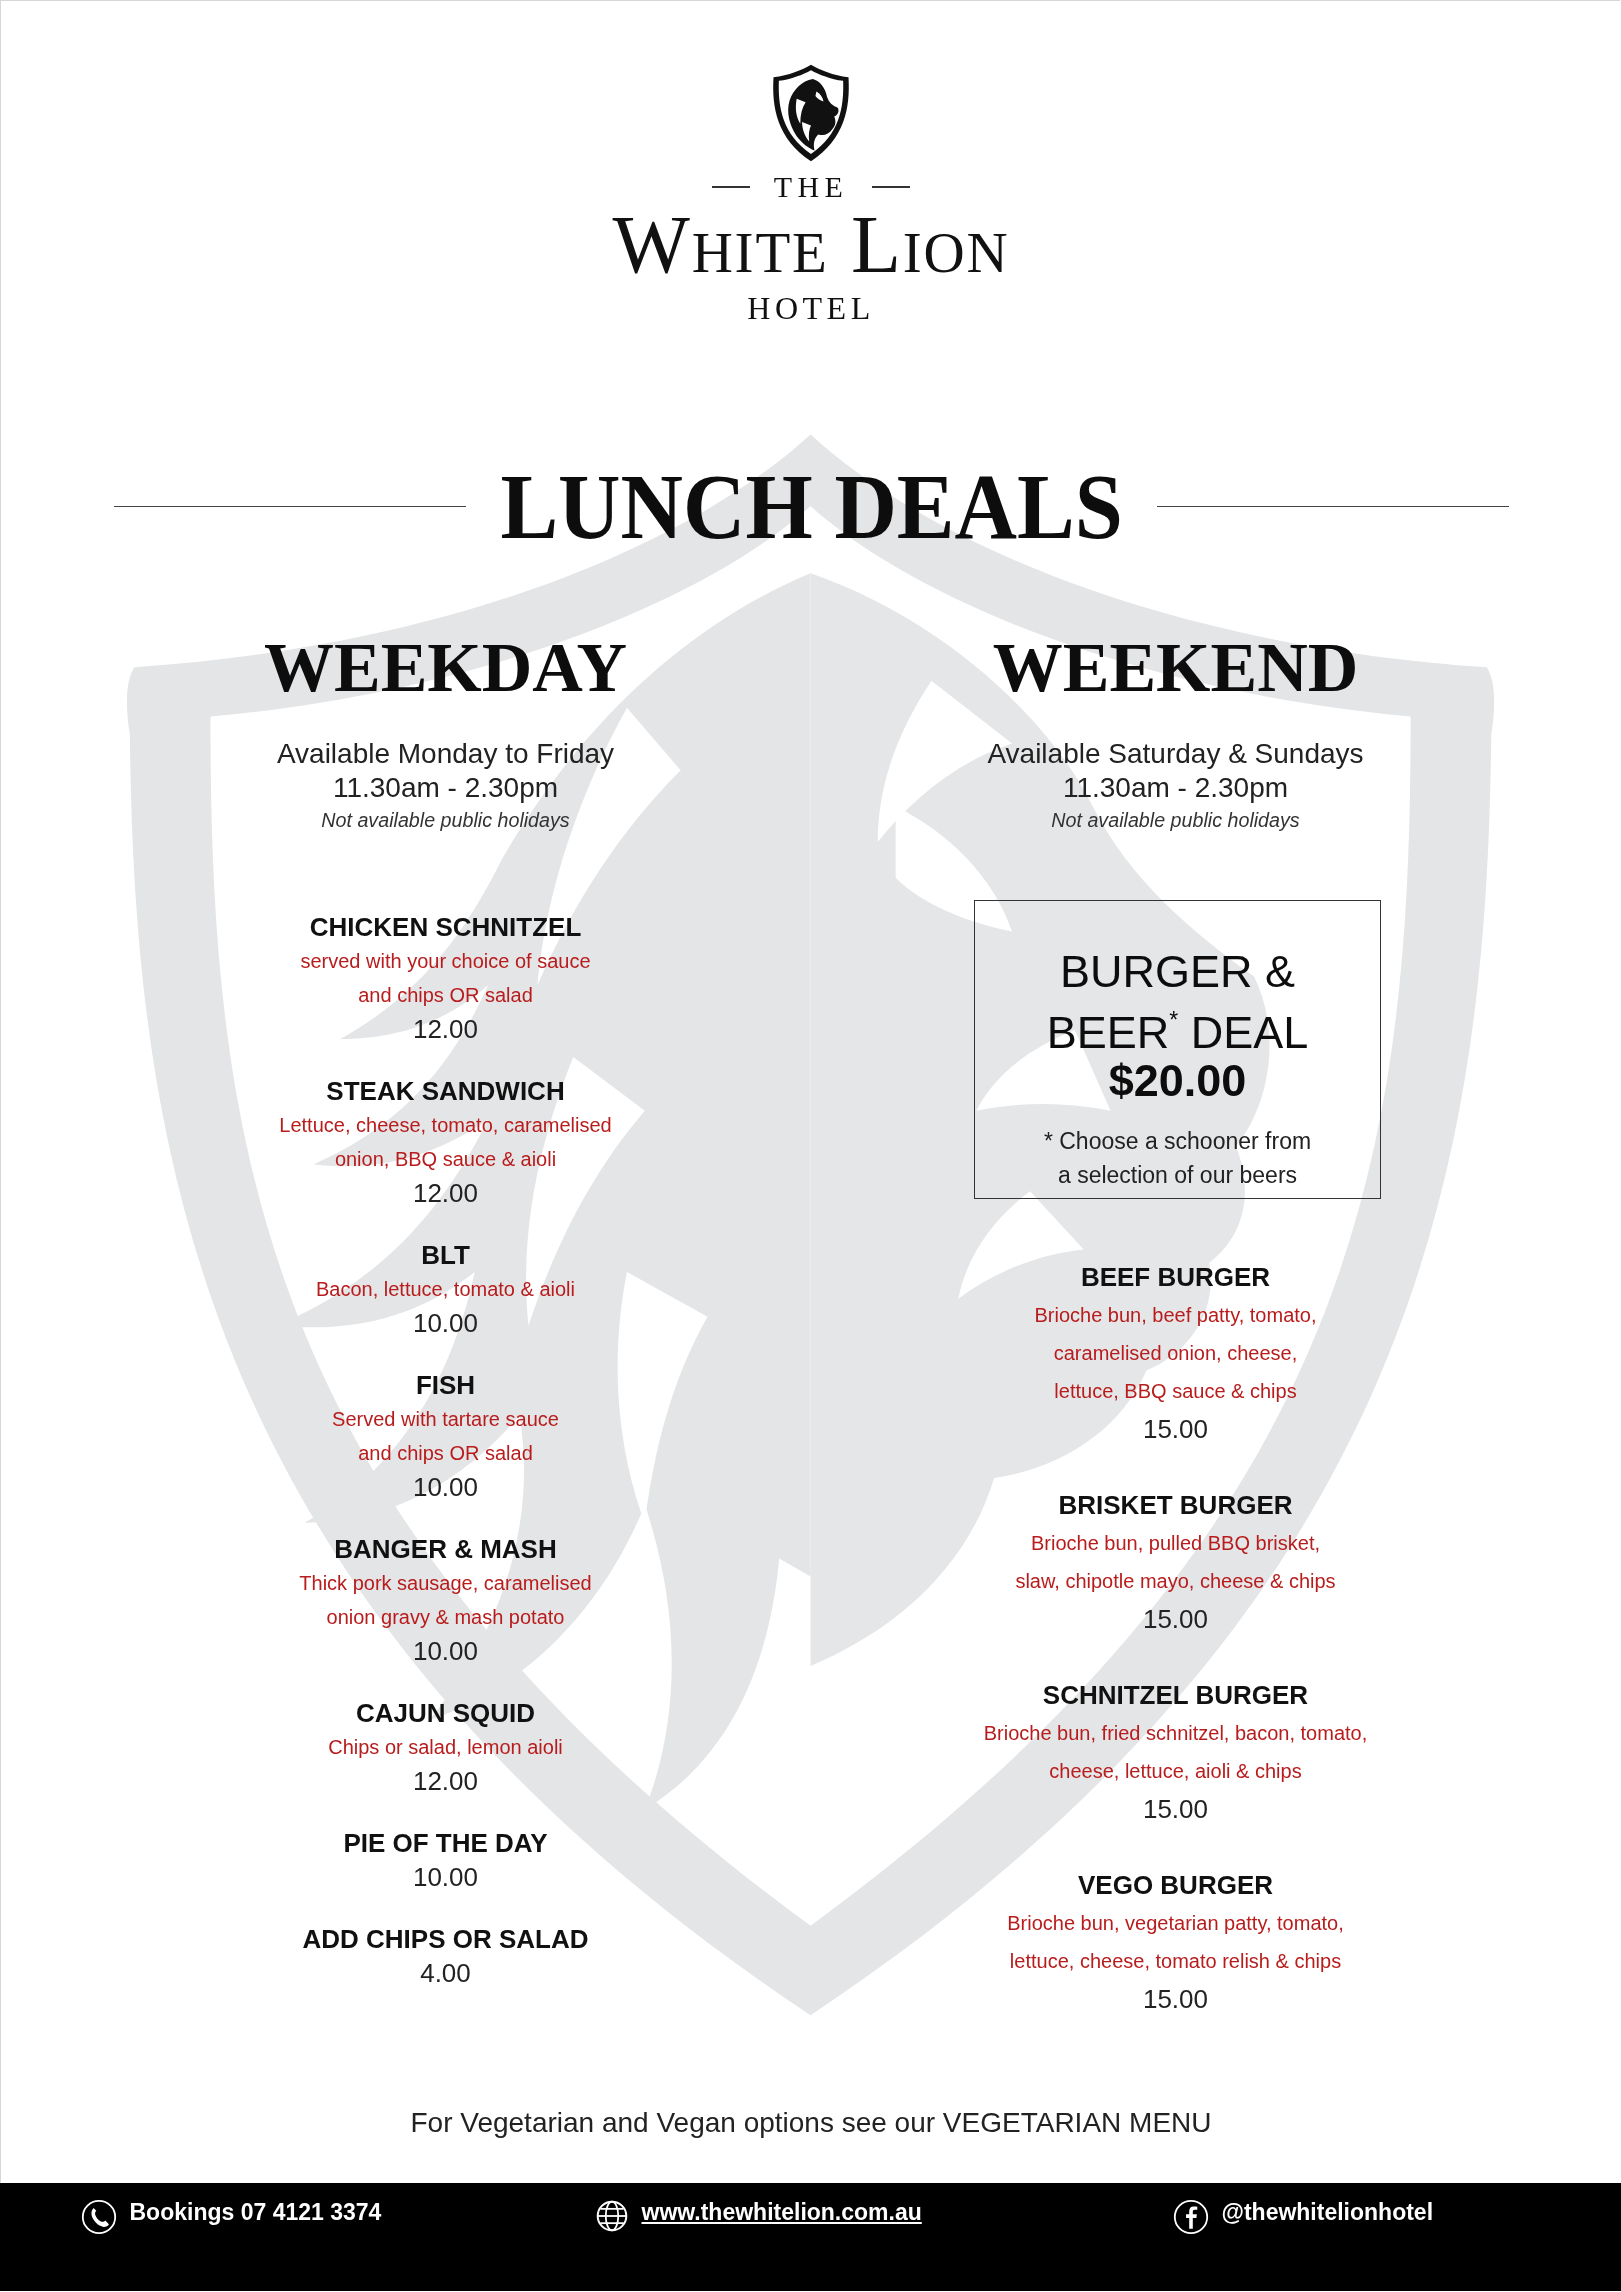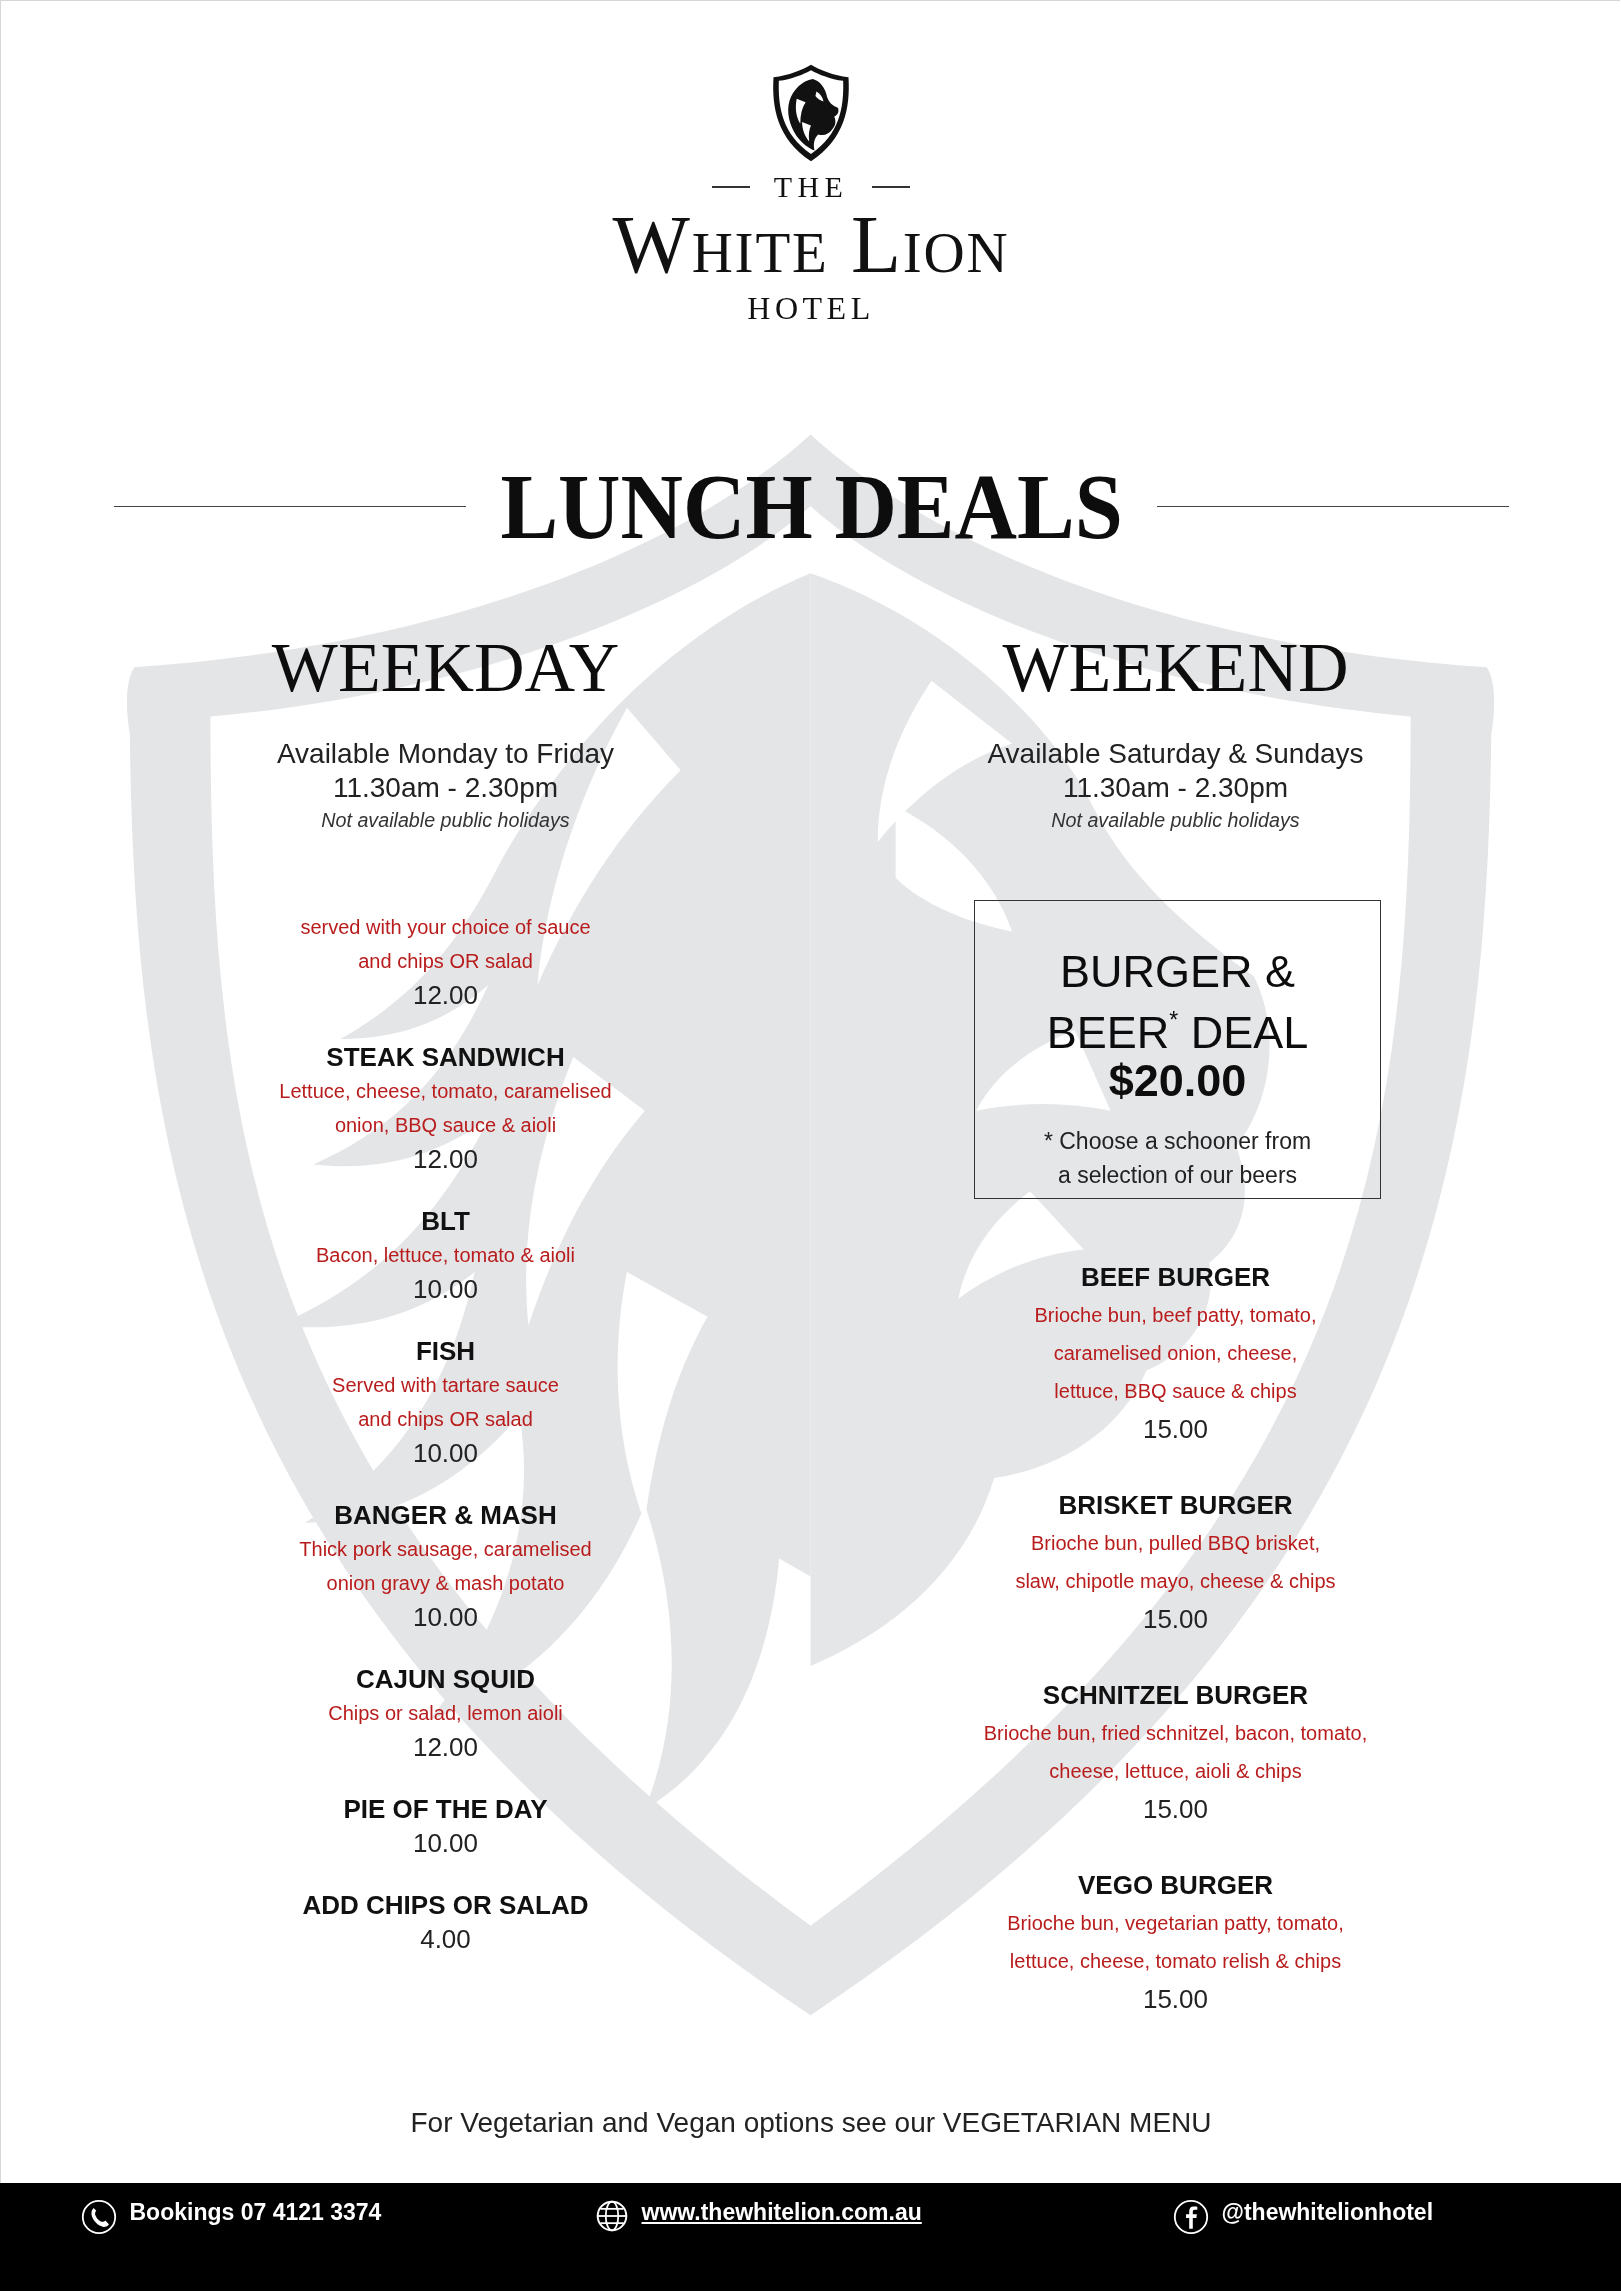--- a/index.html
+++ b/index.html
@@ -13,21 +13,21 @@
   .logo-name { font-family: "Liberation Serif", "DejaVu Serif", serif; font-size: 82px; line-height: 82px; letter-spacing: 1.8px; color: #111; margin-top: 0px; font-variant: small-caps; }
   .logo-hotel { font-family: "Liberation Serif", "DejaVu Serif", serif; font-size: 32px; letter-spacing: 4.5px; margin-top: 3.6px; color: #111; }
 
   .title-row { position: absolute; left: 114px; top: 457px; width: 1395px; height: 99px; display: flex; align-items: center; }
   .title-row .rule { flex: 1; height: 1.8px; background: #444; }
   .title-row h1 { margin: 0 10.7px; font-family: "Liberation Serif", "DejaVu Serif", serif; font-weight: bold; font-size: 93px; line-height: 99px; letter-spacing: 0; color: #0d0d0d; transform: scaleX(0.93); }
 
   .col { position: absolute; top: 627px; text-align: center; }
   .col.left { left: 177px; width: 537px; }
   .col.right { left: 907px; width: 537px; }
-  .col h2 { margin: 0; font-family: "Liberation Serif", "DejaVu Serif", serif; font-weight: normal; font-size: 70px; line-height: 81px; color: #0d0d0d; }
+  .col h2 { margin: 0; font-family: "Liberation Serif", "DejaVu Serif", serif; font-weight: bold; font-size: 70px; line-height: 81px; color: #0d0d0d; }
   .avail { margin-top: 29px; font-size: 28px; line-height: 34px; color: #222; font-weight: 300; }
   .note { font-size: 19.7px; line-height: 30px; font-style: italic; color: #333; }
 
   .items { position: absolute; left: 177px; width: 537px; top: 910px; text-align: center; }
   .item { margin-bottom: 28px; }
   .item-name { font-size: 26px; line-height: 34px; font-weight: bold; color: #111; }
   .item-desc { font-size: 20px; line-height: 34px; color: #b91c1c; }
   .item-price { font-size: 26px; line-height: 34px; color: #222; }
 
   .deal-box { position: absolute; left: 974px; top: 900px; width: 407px; height: 299px; border: 1.8px solid #333; box-sizing: border-box; text-align: center; background: rgba(255,255,255,0.0); }
@@ -111,20 +111,21 @@
   <h2>WEEKEND</h2>
   <div class="avail">
     <div>Available Saturday &amp; Sundays</div>
     <div>11.30am - 2.30pm</div>
   </div>
   <div class="note">Not available public holidays</div>
 </div>
 
 <div class="items left">
   <div class="item">
+    <div class="item-name">CHICKEN SCHNITZEL</div>
     <div class="item-desc">served with your choice of sauce</div>
     <div class="item-desc">and chips OR salad</div>
     <div class="item-price">12.00</div>
   </div>
   <div class="item">
     <div class="item-name">STEAK SANDWICH</div>
     <div class="item-desc">Lettuce, cheese, tomato, caramelised</div>
     <div class="item-desc">onion, BBQ sauce &amp; aioli</div>
     <div class="item-price">12.00</div>
   </div>

